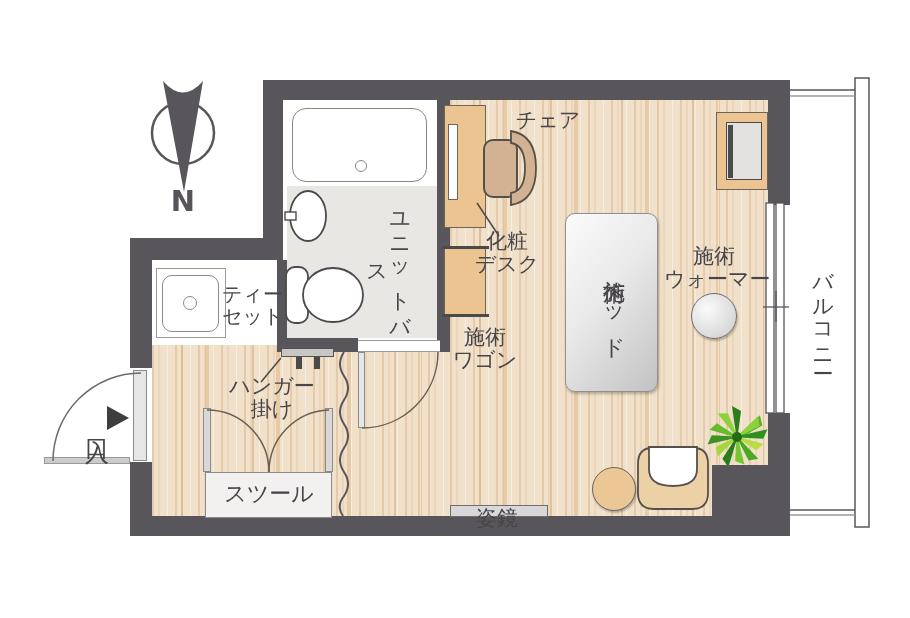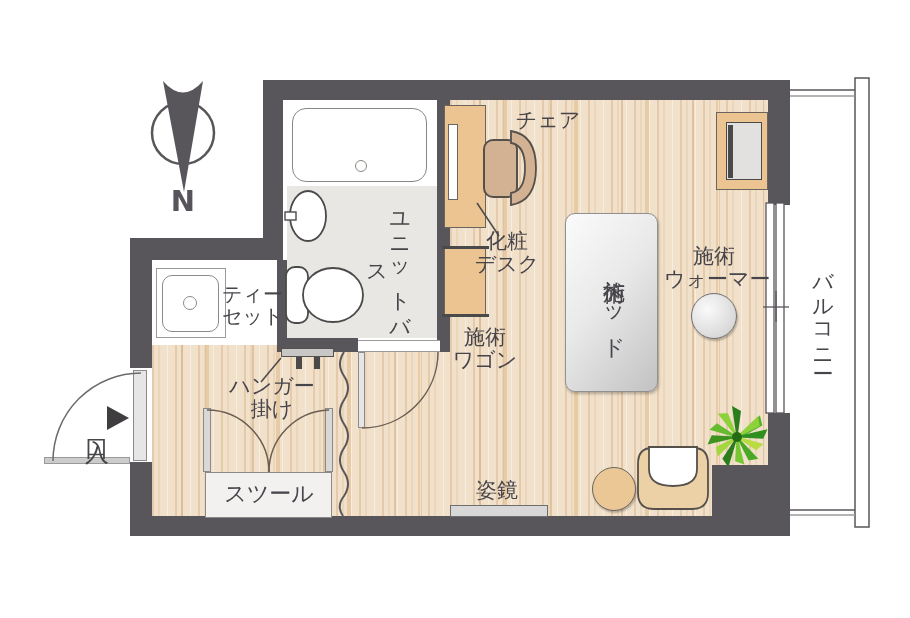--- a/index.html
+++ b/index.html
@@ -184,16 +184,16 @@
     <div>掛け</div>
   </div>
 
   <div class="lbl" style="left:222px;top:283px;width:62px;font-size:20px;line-height:22px;text-align:left;">
     <div>ティー</div>
     <div>セット</div>
   </div>
 
   <div class="lbl" style="left:207px;top:482px;width:124px;font-size:22px;">スツール</div>
 
-  <div class="lbl" style="left:466px;top:479px;width:62px;">姿鏡</div>
+  <div class="lbl" style="left:466px;top:507px;width:62px;">姿鏡</div>
 
 
 </div>
 
 </body></html>

